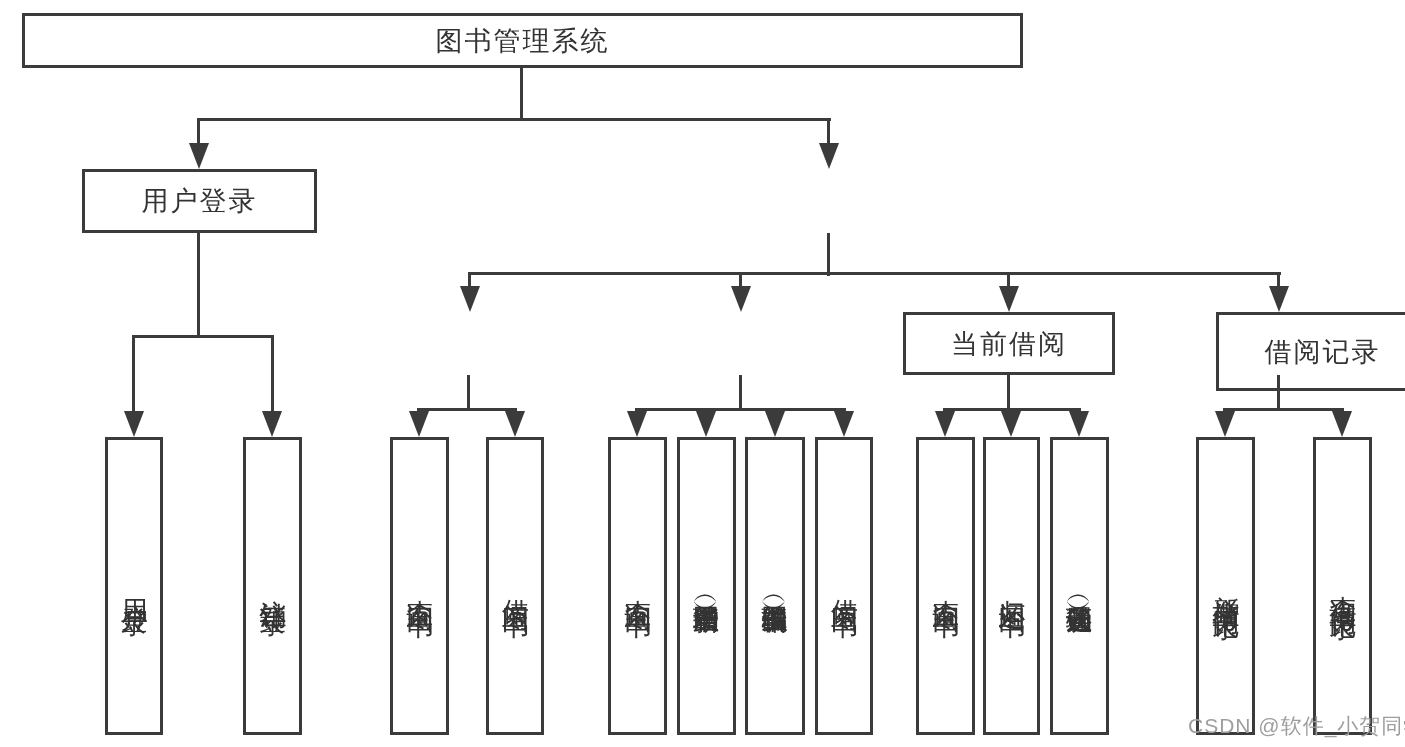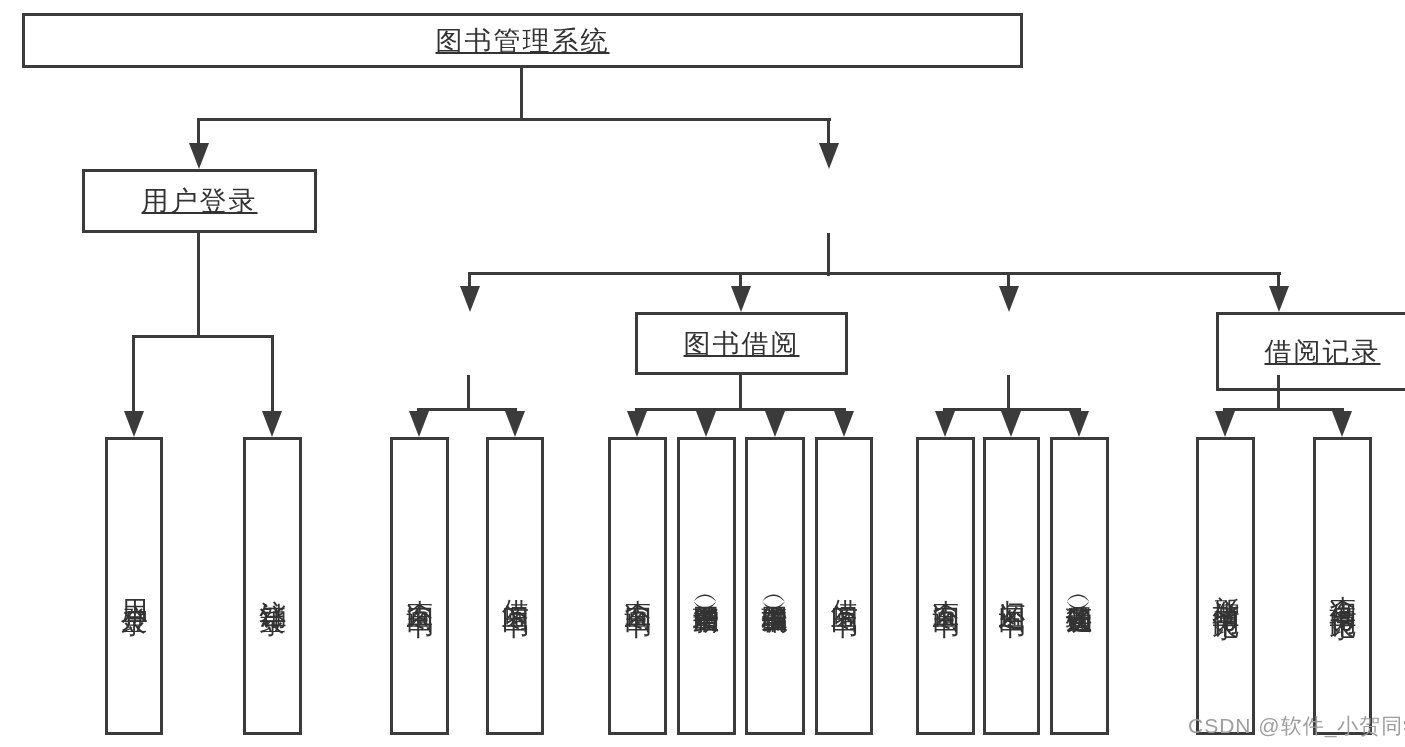--- a/index.html
+++ b/index.html
@@ -13,21 +13,20 @@
   .box{
     position:absolute;
     box-sizing:border-box;
     border:3px solid #3b3b3b;
     background:#ffffff;
     display:flex;align-items:center;justify-content:center;
     color:#333333;
     font-size:27px;
     letter-spacing:2px;
     white-space:nowrap;
-    text-decoration:underline;
   }
   .vbox{
     position:absolute;
     box-sizing:border-box;
     border:3px solid #3b3b3b;
     background:#ffffff;
     display:flex;align-items:center;justify-content:center;
     color:#333333;
     font-size:27px;
   }
@@ -89,22 +88,22 @@
   <div class="lh" style="left:468px;top:272px;width:813px;"></div>
   <div class="lv" style="left:468px;top:272px;height:17px;"></div>
   <div class="ah" style="left:460px;top:286px;"></div>
   <div class="lv" style="left:739px;top:272px;height:17px;"></div>
   <div class="ah" style="left:731px;top:286px;"></div>
   <div class="lv" style="left:1007px;top:272px;height:17px;"></div>
   <div class="ah" style="left:999px;top:286px;"></div>
   <div class="lv" style="left:1277px;top:272px;height:17px;"></div>
   <div class="ah" style="left:1269px;top:286px;"></div>
 
-  <div class="box" style="left:635px;top:312px;width:213px;height:63px;">
-    <span>图书借阅</span>
+  <div class="box" style="left:903px;top:312px;width:212px;height:63px;">
+    <span>当前借阅</span>
   </div>
   <div class="box" style="left:1216px;top:312px;width:213px;height:79px;">
     <span>借阅记录</span>
   </div>
 
   <div class="lv" style="left:467px;top:375px;height:36px;"></div>
   <div class="lh" style="left:417px;top:408px;width:100px;"></div>
   <div class="lv" style="left:417px;top:408px;height:8px;"></div>
   <div class="ah" style="left:409px;top:411px;"></div>
   <div class="lv" style="left:514px;top:408px;height:8px;"></div>

